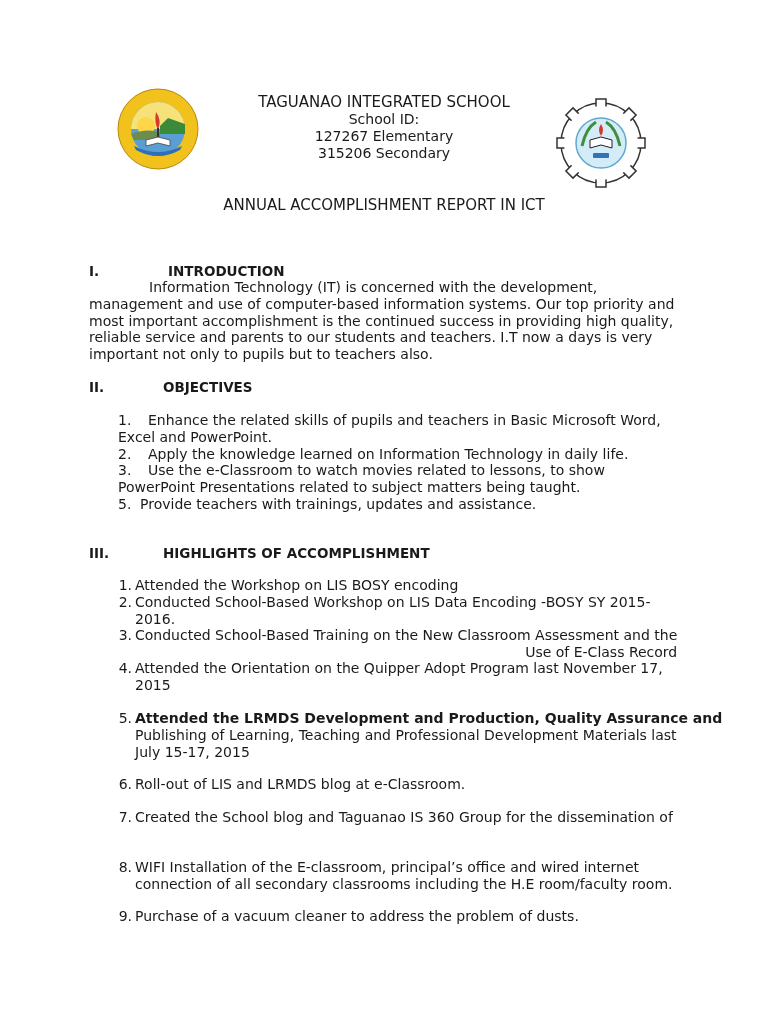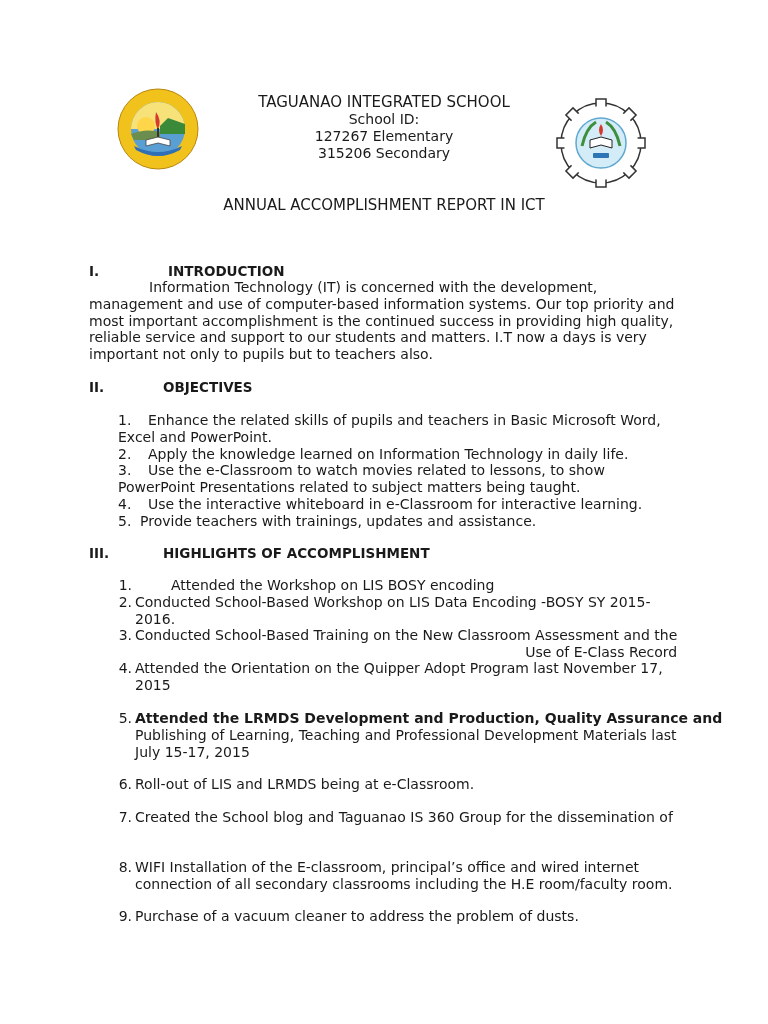--- a/index.html
+++ b/index.html
@@ -63,54 +63,51 @@
 <div class="abs center hdr" style="left:184px;width:400px;top:145px;">315206 Secondary</div>
 
 <div class="abs center title" style="left:134px;width:500px;top:196px;">ANNUAL ACCOMPLISHMENT REPORT IN ICT</div>
 
 <div class="abs sec" style="left:89px;top:263px;">I.</div>
 <div class="abs sec" style="left:168px;top:263px;">INTRODUCTION</div>
 <div class="abs body" style="left:89px;top:279px;width:600px;">
   <div style="padding-left:60px;">Information Technology (IT) is concerned with the development,</div>
   <div>management and use of computer-based information systems. Our top priority and</div>
   <div>most important accomplishment is the continued success in providing high quality,</div>
-  <div>reliable service and support to our students and matters. I.T now a days is very</div>
+  <div>reliable service and parents to our students and teachers. I.T now a days is very</div>
   <div>important not only to pupils but to teachers also.</div>
 </div>
 
 <div class="abs sec" style="left:89px;top:379px;">II.</div>
 <div class="abs sec" style="left:163px;top:379px;">OBJECTIVES</div>
 
 <div class="abs body" style="left:118px;top:412px;width:580px;">
   <div>
     <span style="display:inline-block;width:30px;">1.</span><span>Enhance the related skills of pupils and teachers in Basic Microsoft Word,</span>
     <div>Excel and PowerPoint.</div>
   </div>
   <div>
     <span style="display:inline-block;width:30px;">2.</span><span>Apply the knowledge learned on Information Technology in daily life.</span>
   </div>
   <div>
     <span style="display:inline-block;width:30px;">3.</span><span>Use the e-Classroom  to watch movies related to lessons, to show</span>
     <div>PowerPoint Presentations related to subject matters being taught.</div>
   </div>
   <div>
-    <span style="display:inline-block;width:30px;">4.</span><span>Use the interactive whiteboard in e-Classroom for interactive learning.</span>
-  </div>
-  <div>
     <span style="display:inline-block;width:22px;">5.</span><span>Provide teachers with trainings, updates and assistance.</span>
   </div>
 </div>
 
 <div class="abs sec" style="left:89px;top:545px;">III.</div>
 <div class="abs sec" style="left:163px;top:545px;">HIGHLIGHTS OF ACCOMPLISHMENT</div>
 
 <div class="hl-item" style="left:110px;top:577px;width:580px;">
   <span class="hl-num">1.</span>
   <div class="hl-text">
-    <div style="white-space:nowrap;margin-left:36px;">Attended the Workshop on LIS BOSY encoding</div>
+    <div style="white-space:nowrap;">Attended the Workshop on LIS BOSY encoding</div>
   </div>
 </div>
 <div class="hl-item" style="left:110px;top:594px;width:580px;">
   <span class="hl-num">2.</span>
   <div class="hl-text">
     <div style="white-space:nowrap;">Conducted School-Based Workshop on LIS Data Encoding -BOSY SY 2015-</div>
     <div style="white-space:nowrap;">2016.</div>
   </div>
 </div>
 <div class="hl-item" style="left:110px;top:627px;width:580px;">
@@ -131,21 +128,21 @@
   <span class="hl-num">5.</span>
   <div class="hl-text">
     <div style="white-space:nowrap;font-weight:bold;">Attended the LRMDS  Development and Production, Quality Assurance and</div>
     <div style="white-space:nowrap;">Publishing of Learning, Teaching and Professional Development Materials last</div>
     <div style="white-space:nowrap;">July 15-17, 2015</div>
   </div>
 </div>
 <div class="hl-item" style="left:110px;top:776px;width:580px;">
   <span class="hl-num">6.</span>
   <div class="hl-text">
-    <div style="white-space:nowrap;">Roll-out of LIS and LRMDS being at e-Classroom.</div>
+    <div style="white-space:nowrap;">Roll-out of LIS and LRMDS blog at e-Classroom.</div>
   </div>
 </div>
 <div class="hl-item" style="left:110px;top:809px;width:580px;">
   <span class="hl-num">7.</span>
   <div class="hl-text">
     <div style="white-space:nowrap;">Created the School blog and Taguanao IS 360 Group for the dissemination of</div>
   </div>
 </div>
 <div class="hl-item" style="left:110px;top:859px;width:580px;">
   <span class="hl-num">8.</span>

